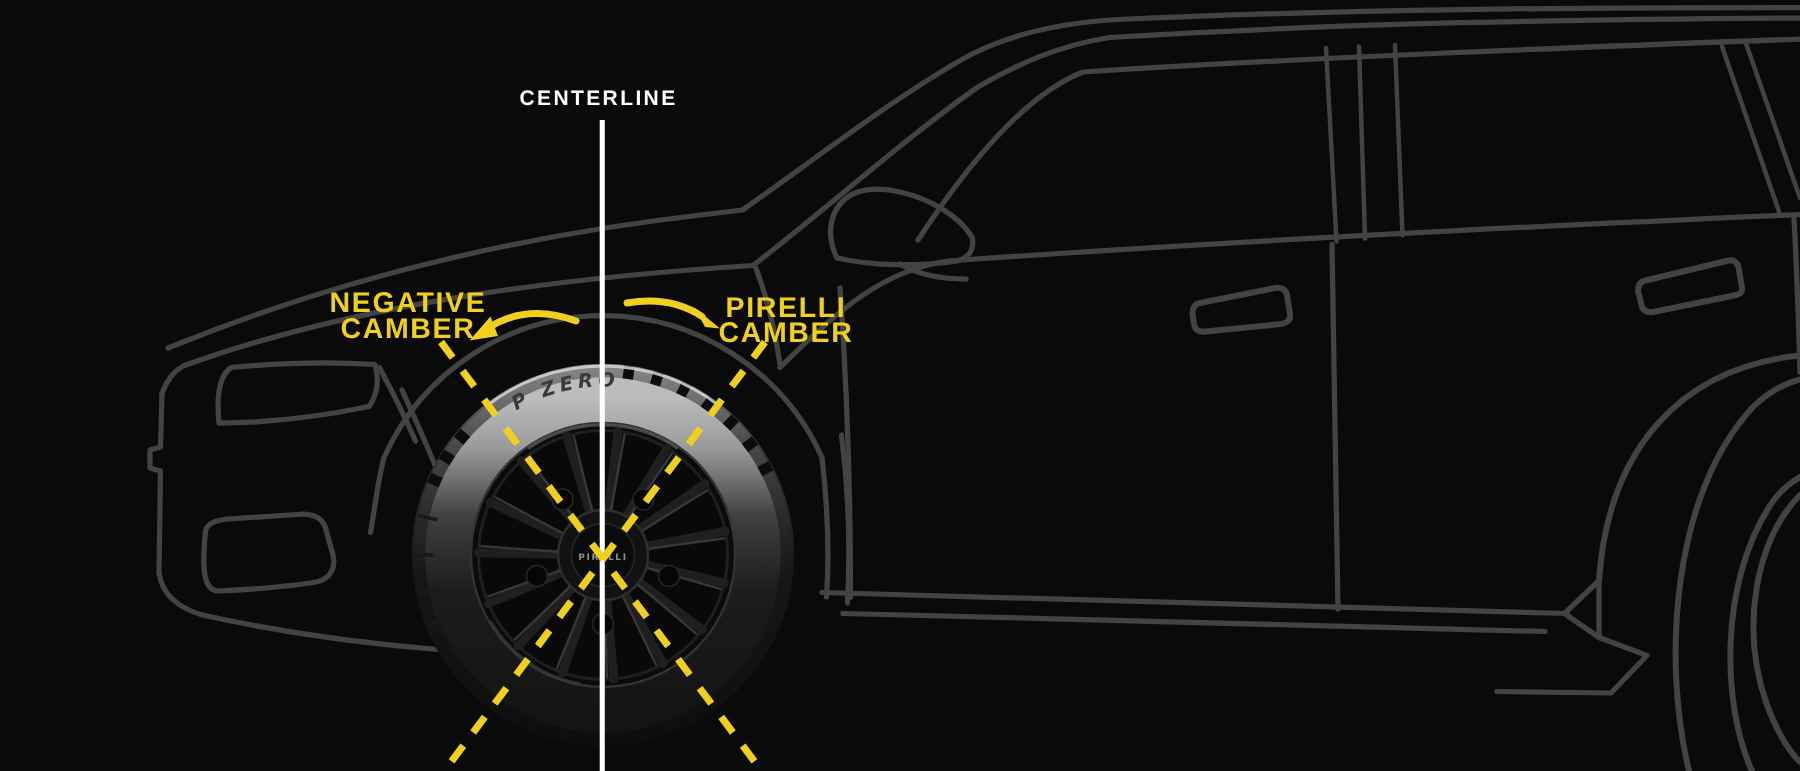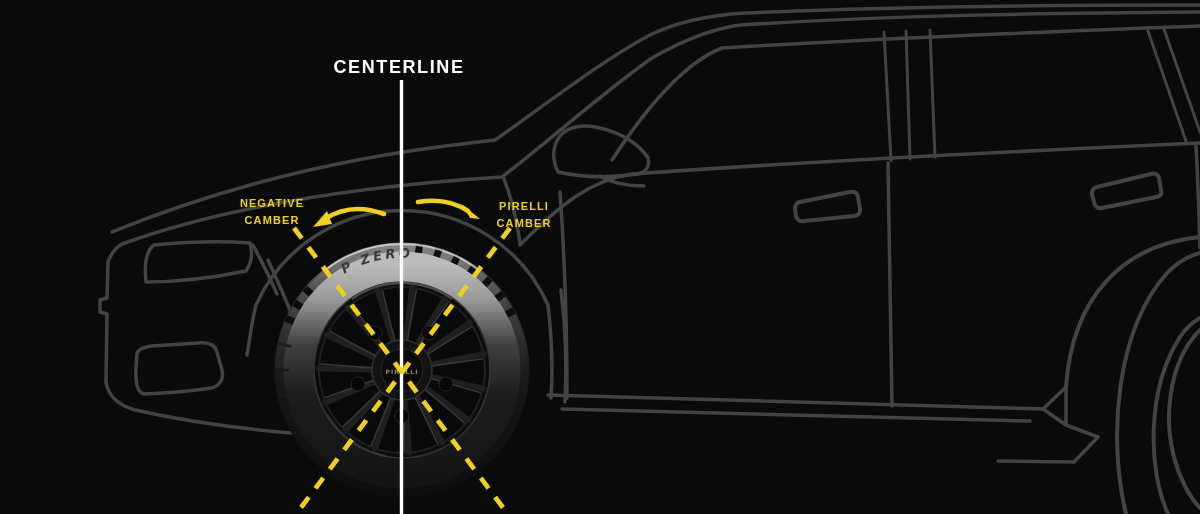--- a/index.html
+++ b/index.html
@@ -12,22 +12,22 @@
   .stage{
     position:relative;width:1200px;height:514px;background:var(--bg);
     overflow:hidden;font-family:"Liberation Sans",sans-serif;
   }
   svg{position:absolute;left:0;top:0;}
   .lbl{
     position:absolute;transform:translateX(-50%);
     text-align:center;font-weight:bold;white-space:nowrap;
     -webkit-user-select:none;user-select:none;
   }
-  .lbl-white{color:var(--line-white);font-size:18px;letter-spacing:1.6px;}
-  .lbl-yellow{color:var(--accent-yellow);font-size:11px;letter-spacing:1.1px;line-height:16.5px;}
+  .lbl-white{color:var(--line-white);font-size:14px;letter-spacing:1.6px;}
+  .lbl-yellow{color:var(--accent-yellow);font-size:19px;letter-spacing:1.1px;line-height:16.5px;}
 </style>
 </head>
 <body>
 
 <div class="stage">
 
 <svg width="1200" height="514" viewBox="0 0 1200 514">
   <defs>
     <linearGradient id="sideGrad" x1="0" y1="0" x2="0" y2="1">
       <stop offset="0%" stop-color="#bcbcbc"></stop>

